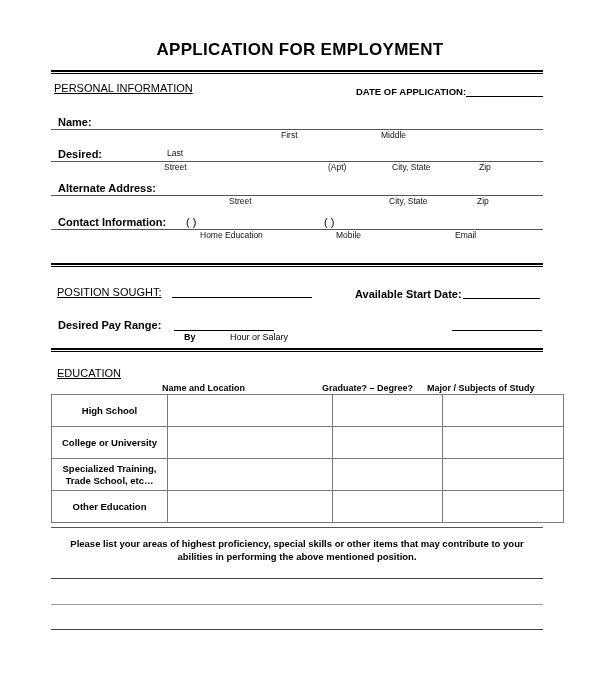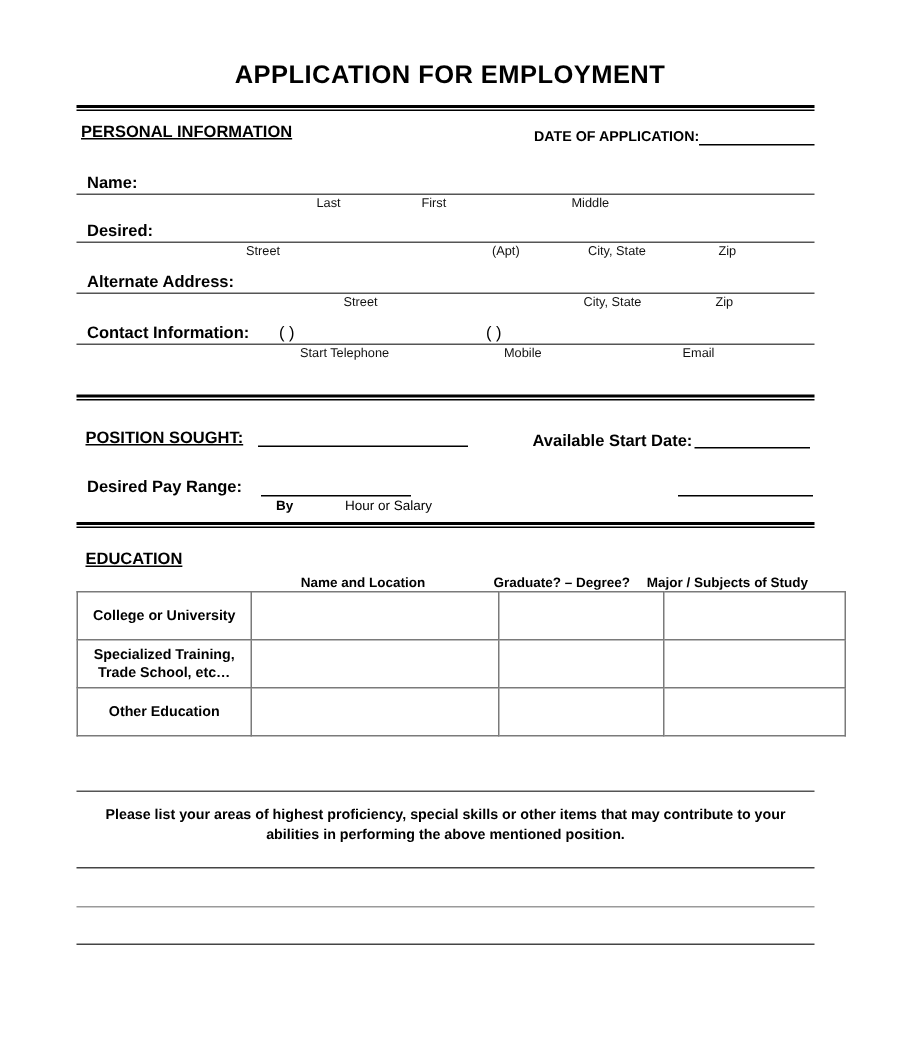--- a/index.html
+++ b/index.html
@@ -63,21 +63,21 @@
     left: 51px;
     width: 492px;
     height: 1px;
     background: #555;
   }
 
   
   .section-heading {
     position: absolute;
     font-size: 11px;
-    font-weight: bold;
+    font-weight: normal;
     text-decoration: underline;
     white-space: nowrap;
   }
 
   
   .field-label {
     position: absolute;
     font-size: 11px;
     font-weight: bold;
     white-space: nowrap;
@@ -140,21 +140,20 @@
   }
   .col-label { width: 111px; }
   .col-name  { width: 160px; }
   .col-grad  { width: 105px; }
   .col-major { width: 116px; }
 
   .edu-col-header {
     position: absolute;
     font-size: 9px;
     font-weight: bold;
-    text-align: center;
     white-space: nowrap;
   }
 
   
   .proficiency-text {
     position: absolute;
     left: 60px;
     top: 537px;
     width: 474px;
     text-align: center;
@@ -181,42 +180,42 @@
 
   <div class="rule-double" style="top:70px;"></div>
 
   <div class="section-heading" style="left:54px; top:82px;">PERSONAL INFORMATION</div>
 
   <div class="field-label" style="left:356px; top:86px; font-size:9.5px;">DATE OF APPLICATION:</div>
   <div class="blank-line" style="left:466px; top:96px; width:77px;"></div>
 
   <div class="field-label" style="left:58px; top:116px;">Name:</div>
   <div class="row-rule" style="left:51px; top:129px; width:492px;"></div>
-  <div class="sub-label" style="left:167px; top:130px;margin-left:44px;">Last</div>
+  <div class="sub-label" style="left:167px; top:148px;">Last</div>
   <div class="sub-label" style="left:281px; top:130px;">First</div>
   <div class="sub-label" style="left:381px; top:130px;">Middle</div>
 
   <div class="field-label" style="left:58px; top:148px;">Desired:</div>
   <div class="row-rule" style="left:51px; top:161px; width:492px;"></div>
   <div class="sub-label" style="left:164px; top:162px;">Street</div>
   <div class="sub-label" style="left:293px; top:162px;padding-left:35px;">(Apt)</div>
   <div class="sub-label" style="left:392px; top:162px;">City, State</div>
   <div class="sub-label" style="left:479px; top:162px;">Zip</div>
 
   <div class="field-label" style="left:58px; top:182px;">Alternate Address:</div>
   <div class="row-rule" style="left:51px; top:195px; width:492px;"></div>
   <div class="sub-label" style="left:229px; top:196px;">Street</div>
   <div class="sub-label" style="left:389px; top:196px;">City, State</div>
   <div class="sub-label" style="left:477px; top:196px;">Zip</div>
 
   <div class="field-label" style="left:58px; top:216px;">Contact Information:</div>
   <div class="paren" style="left:186px; top:216px;">(          )</div>
   <div class="paren" style="left:324px; top:216px;">(        )</div>
   <div class="row-rule" style="left:51px; top:229px; width:492px;"></div>
-  <div class="sub-label" style="left:200px; top:230px;">Start Telephone</div>
+  <div class="sub-label" style="left:200px; top:230px;">Home Education</div>
   <div class="sub-label" style="left:336px; top:230px;">Mobile</div>
   <div class="sub-label" style="left:455px; top:230px;">Email</div>
 
   <div class="rule-double" style="top:263px;"></div>
 
   <div class="section-heading" style="left:57px; top:286px;">POSITION SOUGHT:</div>
   <div class="blank-line" style="left:172px; top:297px; width:140px;"></div>
 
   <div class="field-label" style="left:355px; top:288px;">Available Start Date:</div>
   <div class="blank-line" style="left:463px; top:298px; width:77px;"></div>
@@ -234,20 +233,26 @@
 
   <div class="section-heading" style="left:57px; top:367px;">EDUCATION</div>
 
   <div class="edu-col-header" style="left:162px; top:383px; width:160px;">Name and Location</div>
   <div class="edu-col-header" style="left:322px; top:383px; width:105px;">Graduate? – Degree?</div>
   <div class="edu-col-header" style="left:427px; top:383px; width:116px;">Major / Subjects of Study</div>
 
   <table class="edu-table">
     <tbody>
       <tr>
+        <td class="col-label">High School</td>
+        <td class="col-name cell-blank"></td>
+        <td class="col-grad cell-blank"></td>
+        <td class="col-major cell-blank"></td>
+      </tr>
+      <tr>
         <td class="col-label">College or University</td>
         <td class="col-name cell-blank"></td>
         <td class="col-grad cell-blank"></td>
         <td class="col-major cell-blank"></td>
       </tr>
       <tr>
         <td class="col-label" style="white-space:pre-line; line-height:12px;">Specialized Training,
 Trade School, etc…</td>
         <td class="col-name cell-blank"></td>
         <td class="col-grad cell-blank"></td>

